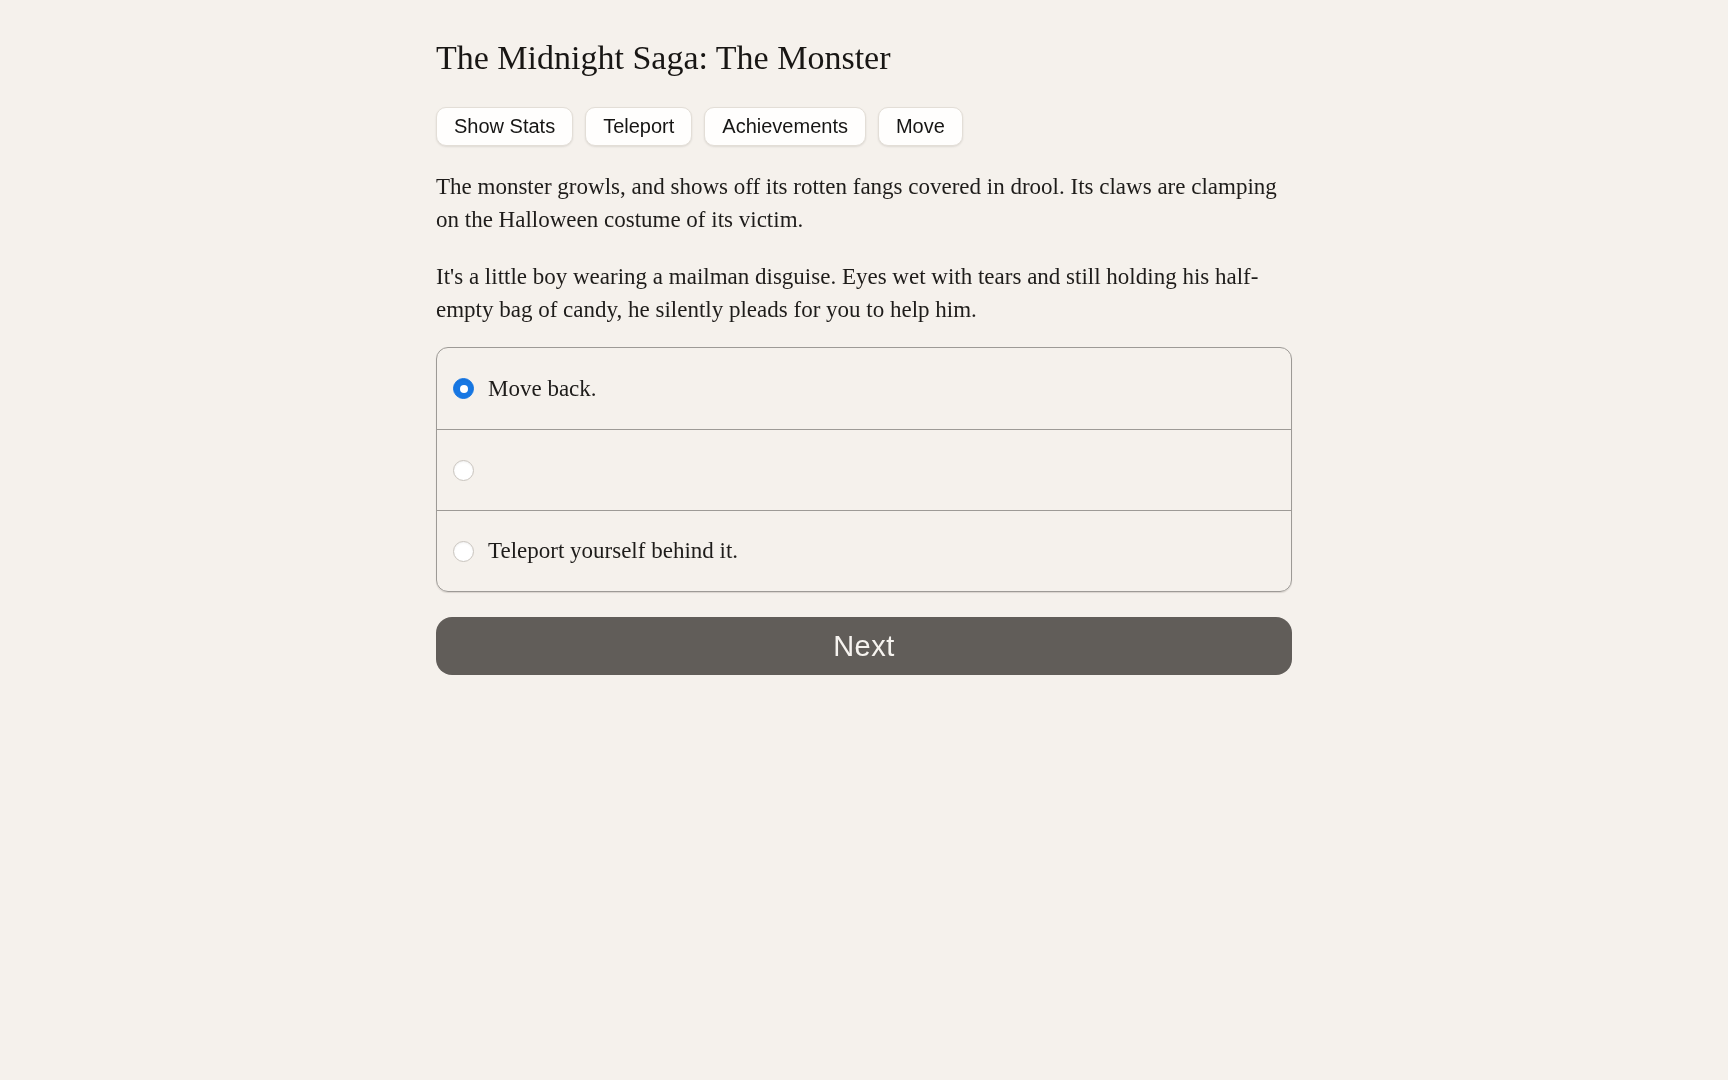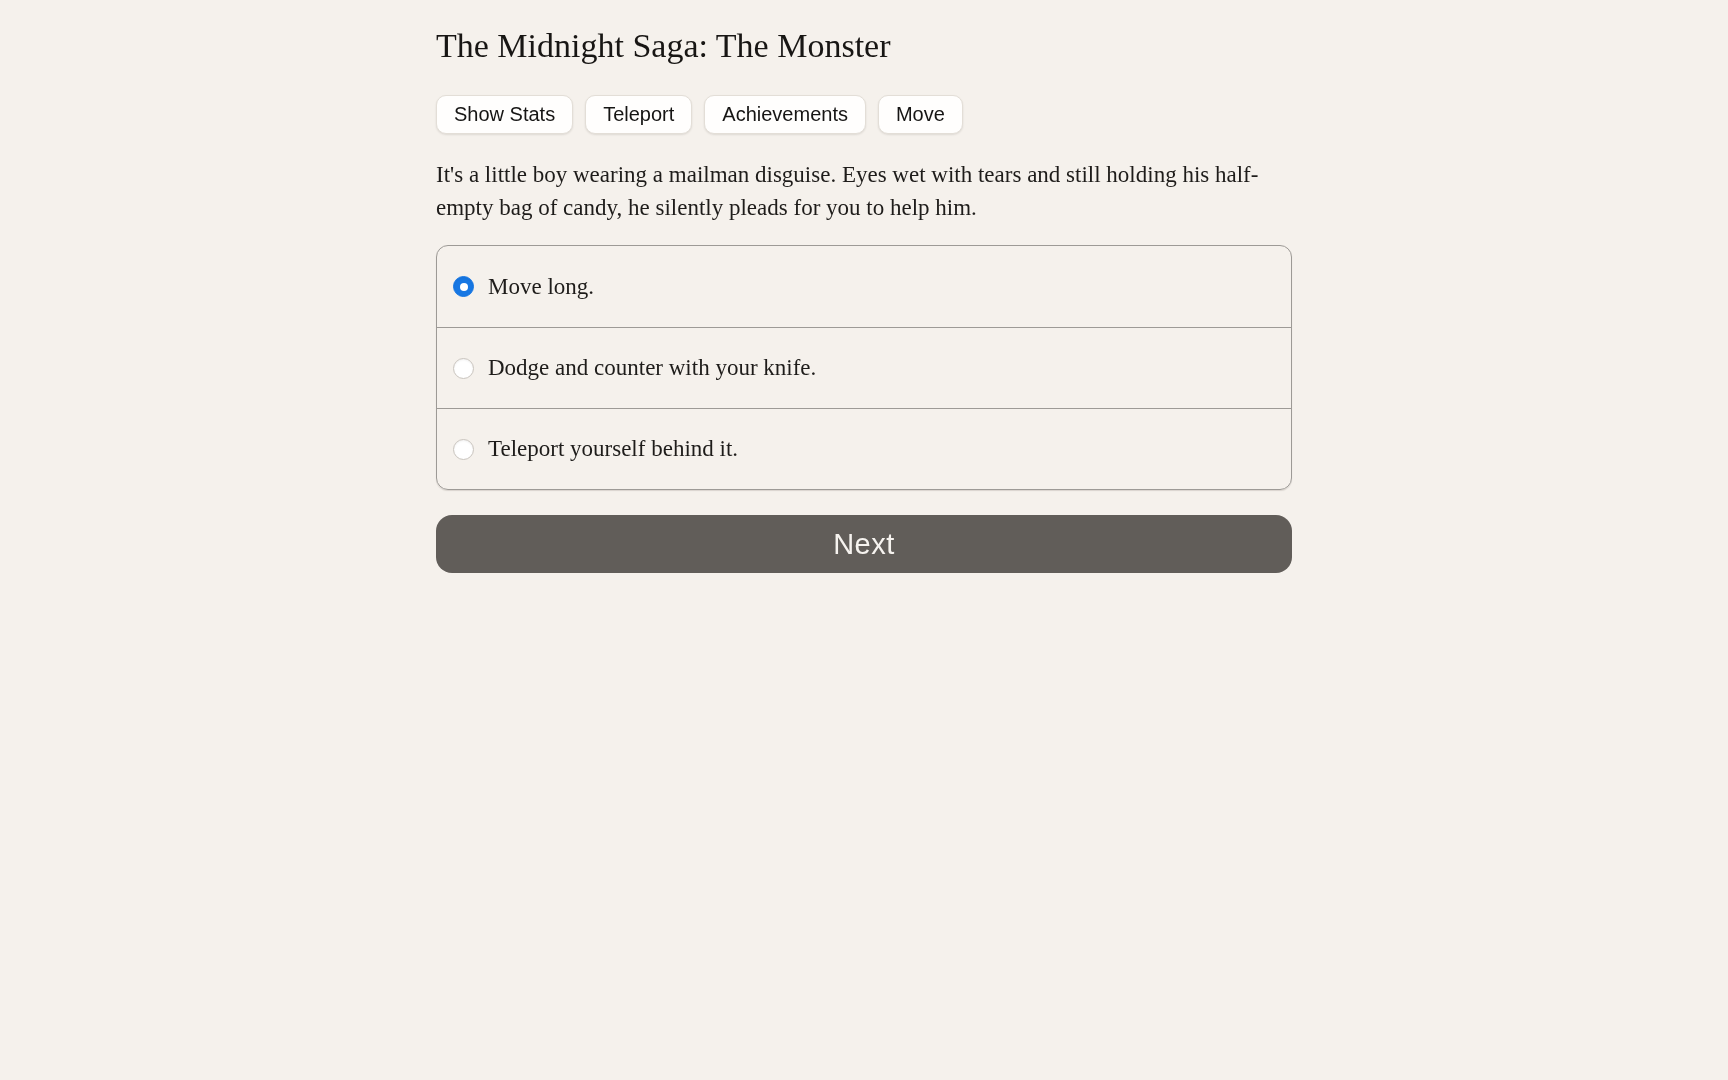--- a/index.html
+++ b/index.html
@@ -8,21 +8,21 @@
     padding: 0;
     width: 1728px;
     height: 1080px;
     background: #f5f1ec;
     overflow: hidden;
     font-family: "Liberation Serif", "DejaVu Serif", serif;
     color: #1e1c1a;
   }
   .page-column {
     width: 856px;
-    margin: 0 auto;
+    margin: 12px auto;
     padding-top: 24px;
   }
   .story-title {
     font-size: 34px;
     line-height: 44px;
     font-weight: 400;
     margin: 0;
     color: #181614;
   }
   .byline {
@@ -130,31 +130,31 @@
 
 
   <div class="toolbar">
     <button class="toolbar-btn">Show Stats</button>
     <button class="toolbar-btn">Teleport</button>
     <button class="toolbar-btn">Achievements</button>
     <button class="toolbar-btn">Move</button>
   </div>
 
   <div class="story-text">
+    <p>The monster growls, and shows off its rotten fangs covered in drool. Its claws are clamping on the Halloween costume of its victim.</p>
     <p>It's a little boy wearing a mailman disguise. Eyes wet with tears and still holding his half-empty bag of candy, he silently pleads for you to help him.</p>
   </div>
 
   <div class="choice-box">
     <div class="choice-row">
       <span class="radio selected"></span>
-      <span class="choice-label">Move long.</span>
+      <span class="choice-label">Move back.</span>
     </div>
     <div class="choice-row">
       <span class="radio"></span>
-      <span class="choice-label">Dodge and counter with your knife.</span>
     </div>
     <div class="choice-row">
       <span class="radio"></span>
       <span class="choice-label">Teleport yourself behind it.</span>
     </div>
   </div>
 
   <button class="next-button">Next</button>
 
 </div>

